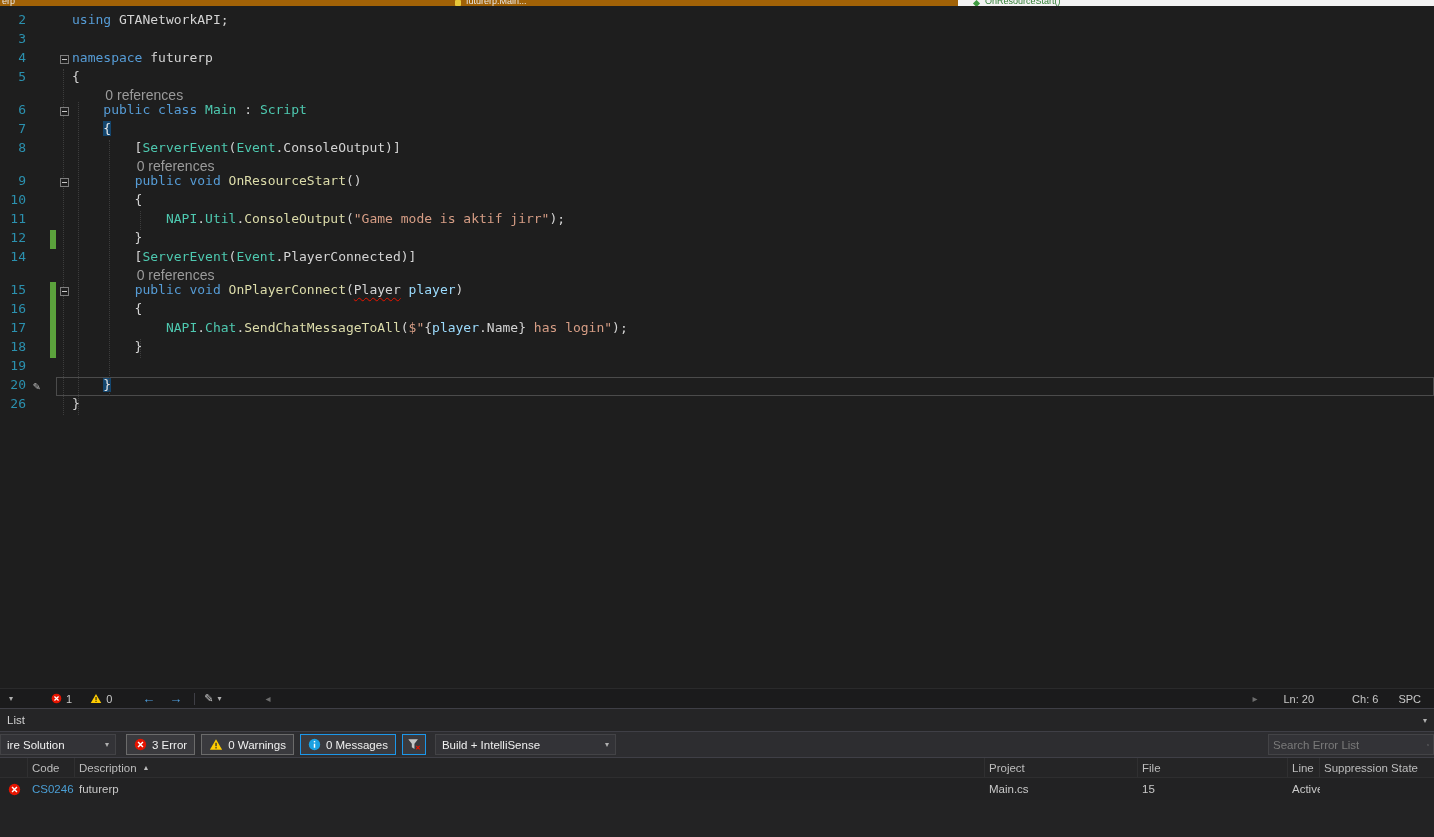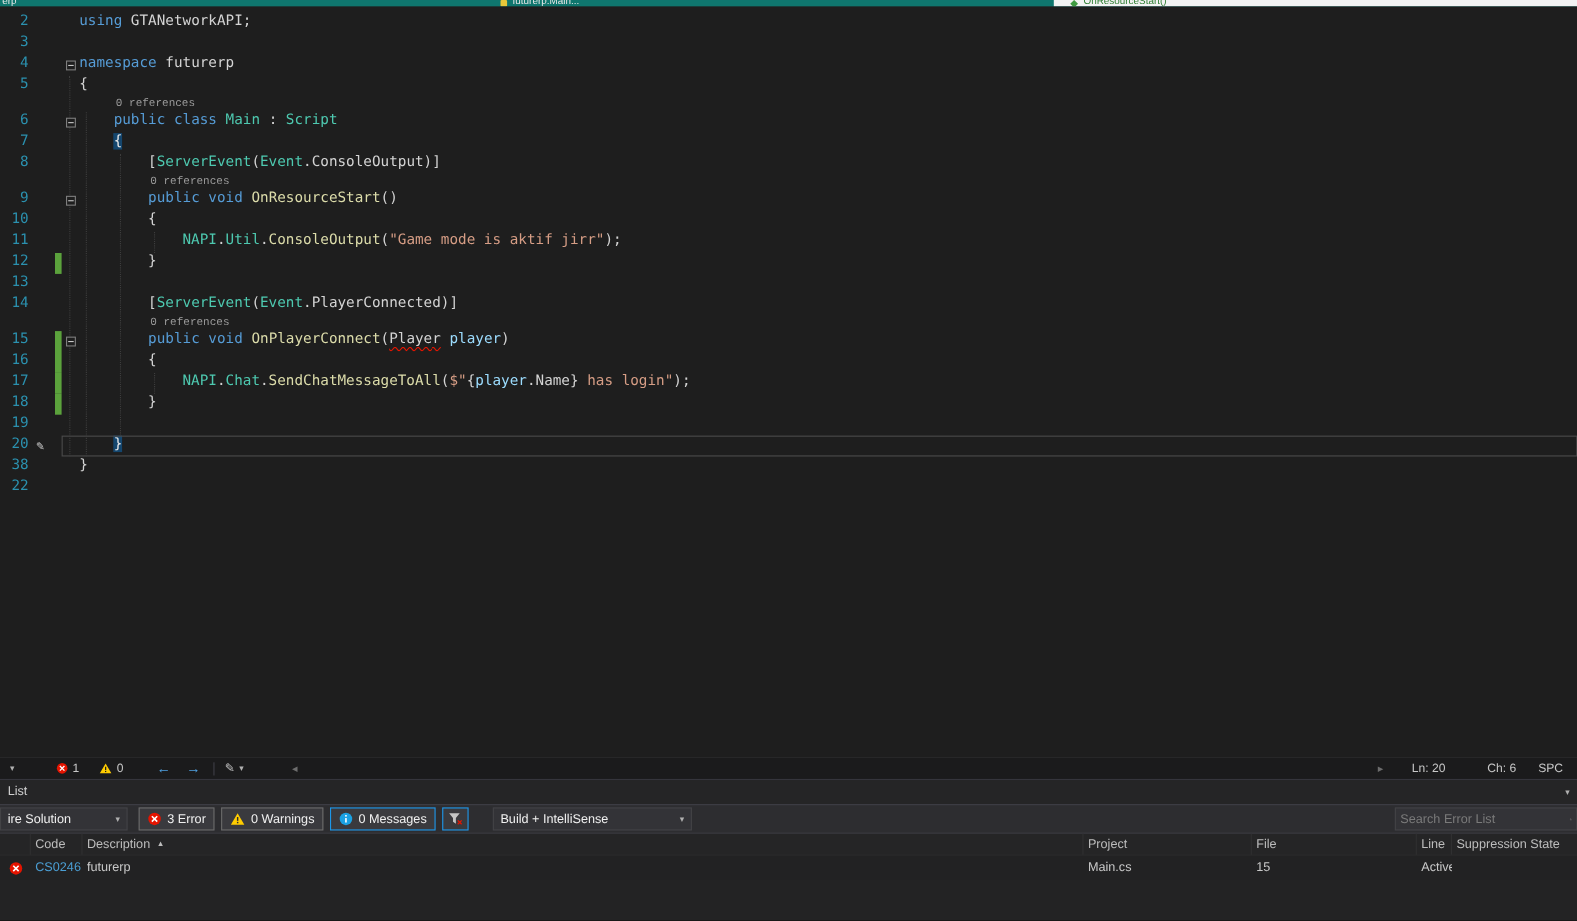--- a/index.html
+++ b/index.html
@@ -1,20 +1,20 @@
 <!DOCTYPE html>
 <html style="--kw: #569CD6; --type: #4EC9B0; --method: #DCDCAA; --str: #D69D85; --param: #9CDCFE; --lnum: #2B91AF; --red: #E51400; --green: #5BA23C;"><head>
 <meta charset="utf-8">
 <style>
   *{margin:0;padding:0;box-sizing:border-box}
   html,body{width:1434px;height:837px;overflow:hidden;background:#1e1e1e;font-family:"Liberation Sans",sans-serif}
   .page{display:flex;flex-direction:column;width:1434px;height:837px}
 
   
-  .topstrip{flex:0 0 6px;position:relative;background:#0f766e;overflow:hidden}
+  .topstrip{flex:0 0 6px;position:relative;background:#a16207;overflow:hidden}
   .topstrip .frag{position:absolute;top:-4px;font-size:9px;color:#e8e8e8;white-space:nowrap}
   .tabicon{position:absolute;left:455px;top:0;width:6px;height:6px;background:#e8c83a;border-radius:1px}
   .navright{position:absolute;left:958px;right:0;top:0;bottom:0;background:#f3f3f3}
   .navicon{position:absolute;left:16px;top:1px;width:5px;height:5px;background:#3f9b41;transform:rotate(45deg)}
   .navfrag{position:absolute;left:27px;top:-4px;font-size:9px;color:#2e7d32;white-space:nowrap}
 
   
   .editor{flex:1 1 auto;position:relative;overflow:hidden;background:#1e1e1e}
   .edcontent{position:relative;height:100%;padding-top:6px}
   .crow{display:flex;height:19px;line-height:19px;font:13px "DejaVu Sans Mono","Liberation Mono",monospace;position:relative}
@@ -31,21 +31,21 @@
   .tk-type{color:var(--type,#4EC9B0)}
   .tk-method{color:var(--method,#DCDCAA)}
   .tk-str{color:var(--str,#D69D85)}
   .tk-param{color:var(--param,#9CDCFE)}
   .tk-plain{color:#D4D4D4}
   .tk-err{color:#D4D4D4;text-decoration:underline;text-decoration-style:wavy;text-decoration-color:var(--red,#E51400);text-decoration-thickness:1px;text-underline-offset:3px}
   .tk-bracehl{background:#14466E;color:#E8E8E8}
   .crow.current::after{content:"";position:absolute;left:56px;right:0;top:0;bottom:0;border:1px solid #4b4b4b;pointer-events:none}
   .lensrow{display:flex;height:14px;line-height:14px}
   .gpad{flex:0 0 72px}
-  .lenslink{font-size:10px;color:#9b9b9b;font-family:Liberation Mono, monospace;cursor:pointer}
+  .lenslink{font-size:14px;color:#9b9b9b;font-family:Liberation Sans, sans-serif;cursor:pointer}
   .indent-guide{position:absolute;width:0;border-left:1px dotted #3d3d3d;pointer-events:none}
 
   
   .ebar{flex:0 0 20px;background:#1b1b1c;border-top:1px solid #2a2a2b;display:flex;align-items:center;font-size:11px;color:#c8c8c8}
   .ebar .caret{font-size:8px;color:#b0b0b0}
   .ebar-item{display:inline-flex;align-items:center;gap:4px}
   .arrow{color:#4fa0e0;font-size:13px;line-height:13px}
   .vsep{width:1px;height:12px;background:#3f3f46}
   .scroll-arrow{color:#6d6d6d;font-size:10px}
   .flex-spacer{flex:1 1 auto}
@@ -176,27 +176,20 @@
           <span class="gcode"><span class="tk-plain">            </span><span class="tk-type">NAPI</span><span class="tk-plain">.</span><span class="tk-type">Util</span><span class="tk-plain">.</span><span class="tk-method">ConsoleOutput</span><span class="tk-plain">(</span><span class="tk-str">"Game mode is aktif jirr"</span><span class="tk-plain">);</span></span>
         </div>
         <div class="crow">
           <span class="gnum">12</span>
           <span class="gglyph"></span>
           <span class="gchange changed"></span>
           <span class="gfold"></span>
           <span class="gcode"><span class="tk-plain">        }</span></span>
         </div>
         <div class="crow">
-          <span class="gnum">13</span>
-          <span class="gglyph"></span>
-          <span class="gchange"></span>
-          <span class="gfold"></span>
-          <span class="gcode"></span>
-        </div>
-        <div class="crow">
           <span class="gnum">14</span>
           <span class="gglyph"></span>
           <span class="gchange"></span>
           <span class="gfold"></span>
           <span class="gcode"><span class="tk-plain">        [</span><span class="tk-type">ServerEvent</span><span class="tk-plain">(</span><span class="tk-type">Event</span><span class="tk-plain">.PlayerConnected)]</span></span>
         </div>
         <div class="lensrow">
           <span class="gpad"></span>
           <span class="lenslink" style="margin-left: 64.64px;">0 references</span>
         </div>
@@ -240,32 +233,25 @@
         <div class="crow current">
           <span class="gnum">20</span>
           <span class="gglyph">
             <span class="pen">✎</span>
           </span>
           <span class="gchange"></span>
           <span class="gfold"></span>
           <span class="gcode"><span class="tk-plain">    </span><span class="tk-bracehl">}</span></span>
         </div>
         <div class="crow">
-          <span class="gnum">38</span>
+          <span class="gnum">26</span>
           <span class="gglyph"></span>
           <span class="gchange"></span>
           <span class="gfold"></span>
           <span class="gcode"><span class="tk-plain">}</span></span>
-        </div>
-        <div class="crow">
-          <span class="gnum">22</span>
-          <span class="gglyph"></span>
-          <span class="gchange"></span>
-          <span class="gfold"></span>
-          <span class="gcode"></span>
         </div>
         <div class="indent-guide" style="left: 77.5px; top: 96px; height: 313px;"></div>
         <div class="indent-guide" style="left: 108.82px; top: 134px; height: 256px;"></div>
         <div class="indent-guide" style="left: 140.14px; top: 205px; height: 19px;"></div>
         <div class="indent-guide" style="left: 140.14px; top: 333px; height: 19px;"></div>
         <div class="indent-guide" style="left: 63px; top: 63px; height: 346px;"></div>
       </div>
   </div>
 
   <div class="ebar">
@@ -333,21 +319,21 @@
             <rect x="7.1" y="3.6" width="1.8" height="1.8" fill="#ffffff"></rect>
           </svg>
         <span>0 Messages</span>
       </div>
       <div class="tbtn blue iconbtn">
         <svg width="14" height="13" viewBox="0 0 16 14">
             <path d="M1.5 1 H12.5 L8.5 6 V12 L5.5 10 V6 Z" fill="#c5c5c5"></path>
             <path d="M10.5 8.5 L14.5 12.5 M14.5 8.5 L10.5 12.5" stroke="#E51400" stroke-width="1.4"></path>
           </svg>
       </div>
-      <div class="combo" style="width:181px;margin-left:16px">
+      <div class="combo" style="width:181px;margin-left:3px">
         <span>Build + IntelliSense</span>
           <span class="caret">▾</span>
       </div>
       <div class="search">
         <input type="text" placeholder="Search Error List" style="">
         <svg width="12" height="12" viewBox="0 0 14 14">
             <circle cx="6" cy="6" r="4" fill="none" stroke="#c5c5c5" stroke-width="1.4"></circle>
             <line x1="9" y1="9" x2="13" y2="13" stroke="#c5c5c5" stroke-width="1.4"></line>
           </svg>
       </div>

